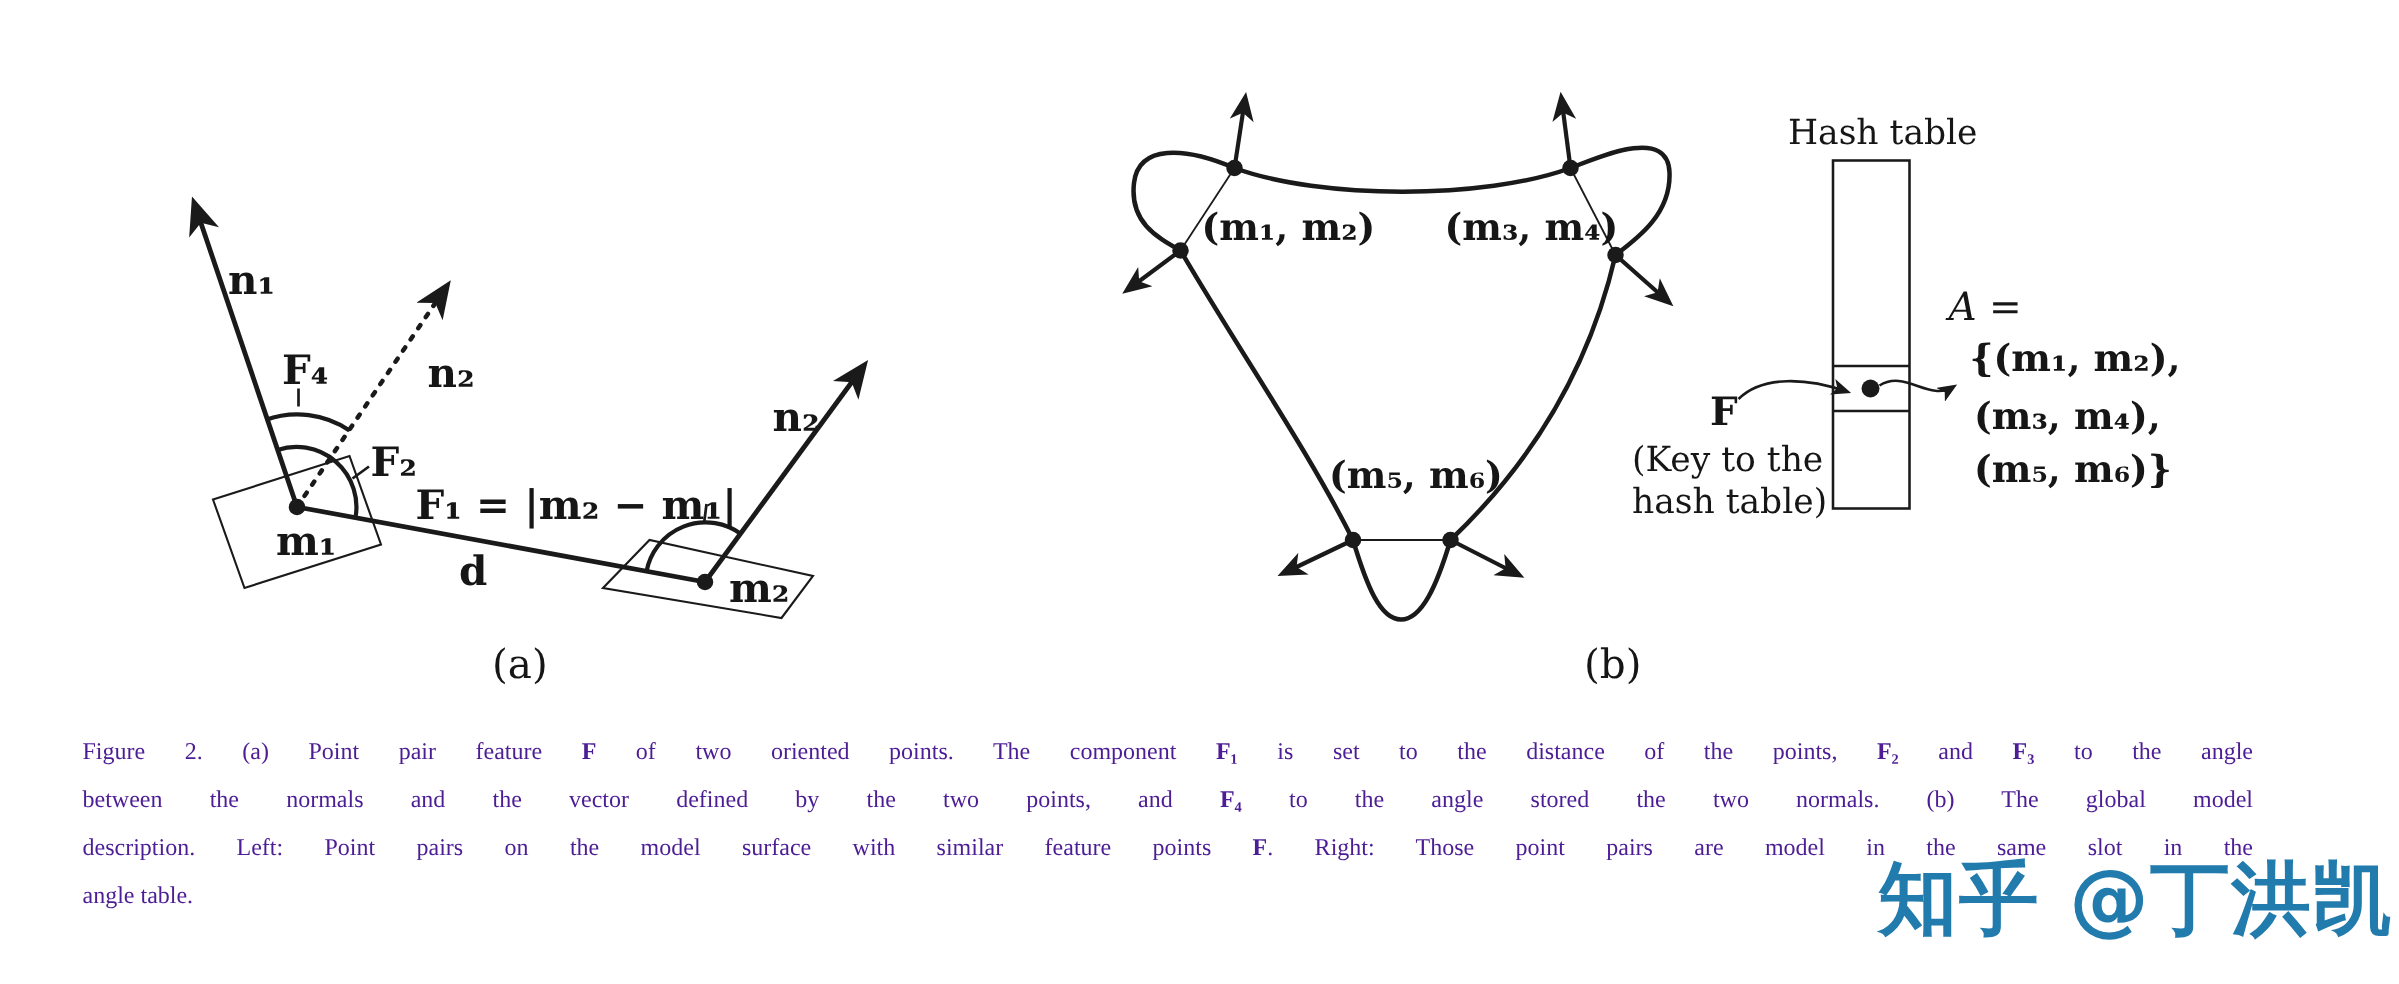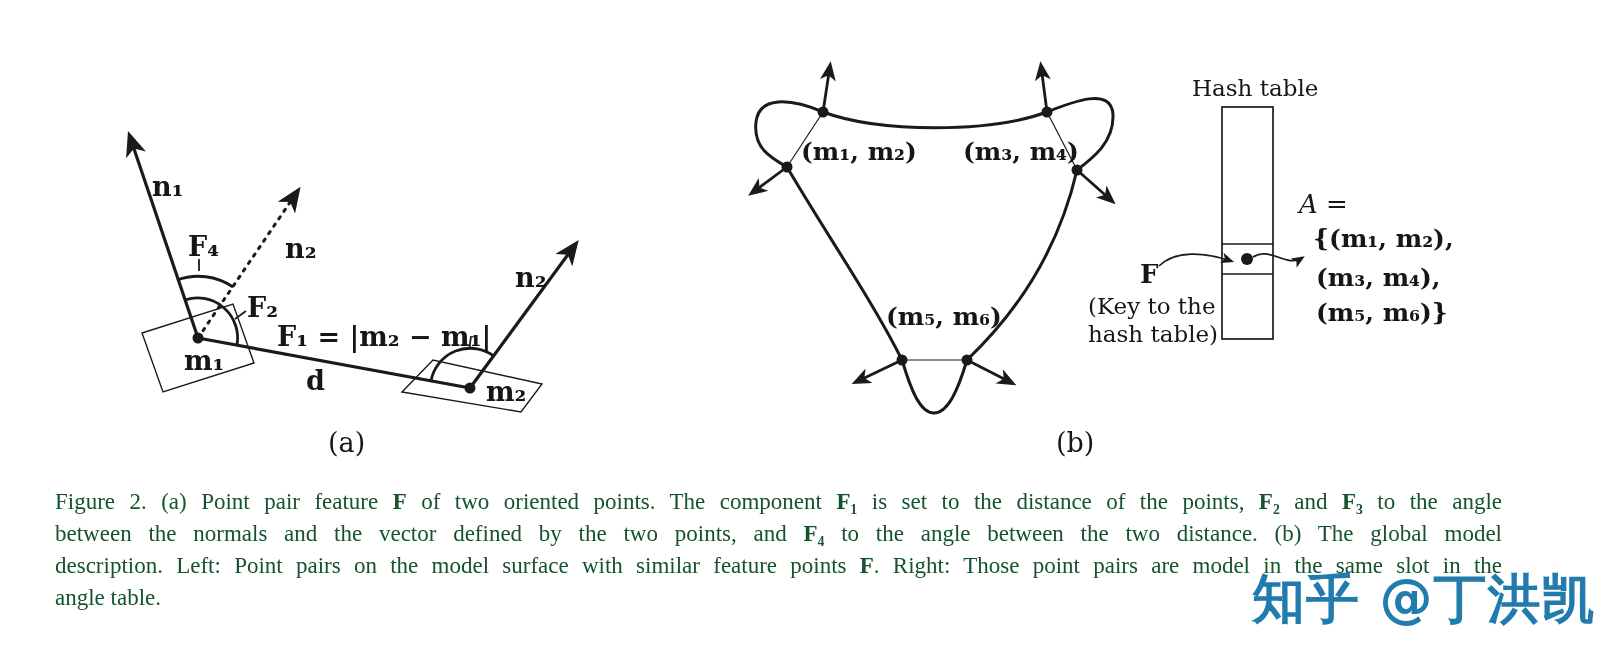--- a/index.html
+++ b/index.html
@@ -19,21 +19,21 @@
   .thin{stroke:#1a1a1a;stroke-width:1.4;fill:none;}
   .chord{stroke:#1a1a1a;stroke-width:1.2;fill:none;}
   .arc{stroke:#1a1a1a;stroke-width:2.8;fill:none;}
   .tick{stroke:#1a1a1a;stroke-width:1.8;fill:none;}
   .box{stroke:#1a1a1a;stroke-width:1.7;fill:none;}
   .curvy{stroke:#1a1a1a;stroke-width:1.7;fill:none;}
   .dot{fill:#1a1a1a;}
   .ah{fill:#1a1a1a;}
   .caption{position:absolute;left:55px;top:486px;width:1447px;
            font-family:"Liberation Serif","DejaVu Serif",serif;
-           font-size:23px;line-height:32px;color:#14532d;}
+           font-size:16px;line-height:32px;color:#4c1d95;}
   .cap-line{text-align:justify;text-align-last:justify;}
   .cap-line.cap-last{text-align-last:left;}
   .cap-line .b{font-weight:bold;}
   .watermark{position:absolute;left:1252px;top:564px;font-size:53px;letter-spacing:1px;
              color:#0369a1;opacity:0.88;white-space:nowrap;
              font-family:"DejaVu Sans",sans-serif;font-weight:bold;}
 </style>
 </head>
 <body>
 
@@ -127,20 +127,20 @@
       <text class="lbl25" x="1316" y="286">(m₃, m₄),</text>
       <text class="lbl25" x="1316" y="321">(m₅, m₆)}</text>
       <text class="lbl26" x="1140" y="283">F</text>
       <text class="t23" x="1088" y="314">(Key to the</text>
       <text class="t23" x="1088" y="342">hash table)</text>
     </g>
   </svg>
 
   <div class="caption">
     <div class="cap-line"><span>Figure 2. (a) Point pair feature </span><span class="b">F</span><span> of two oriented points. The component </span><span class="b">F₁</span><span> is set to the distance of the points, </span><span class="b">F₂</span><span> and </span><span class="b">F₃</span><span> to the angle</span></div>
-    <div class="cap-line"><span>between the normals and the vector defined by the two points, and </span><span class="b">F₄</span><span> to the angle between the two distance. (b) The global model</span></div>
+    <div class="cap-line"><span>between the normals and the vector defined by the two points, and </span><span class="b">F₄</span><span> to the angle stored the two normals. (b) The global model</span></div>
     <div class="cap-line"><span>description. Left: Point pairs on the model surface with similar feature points </span><span class="b">F</span><span>. Right: Those point pairs are model in the same slot in the</span></div>
     <div class="cap-line cap-last"><span>angle table.</span></div>
   </div>
 
   <div class="watermark">知乎 @丁洪凯</div>
 
 </div>
 
 </body></html>

